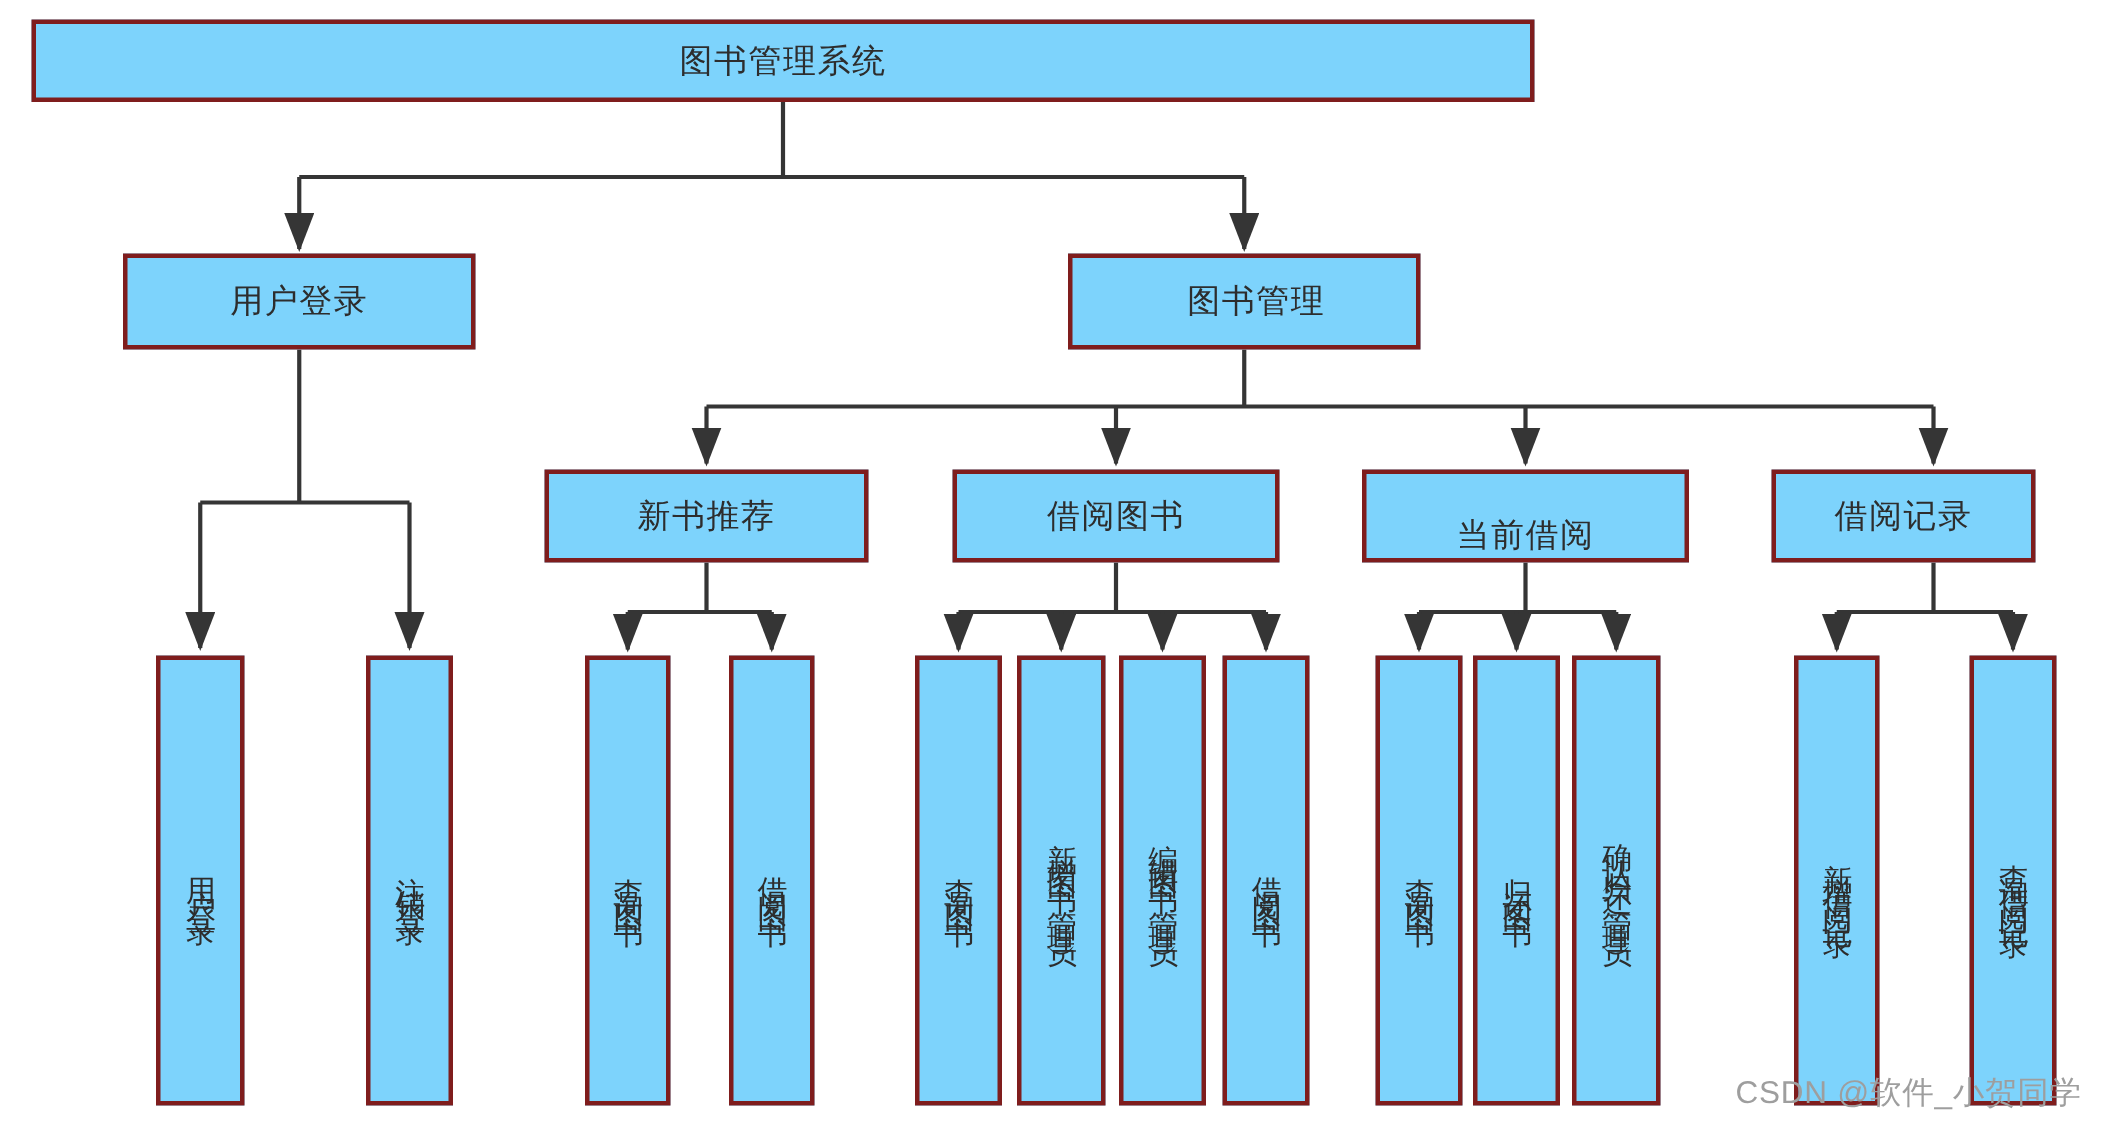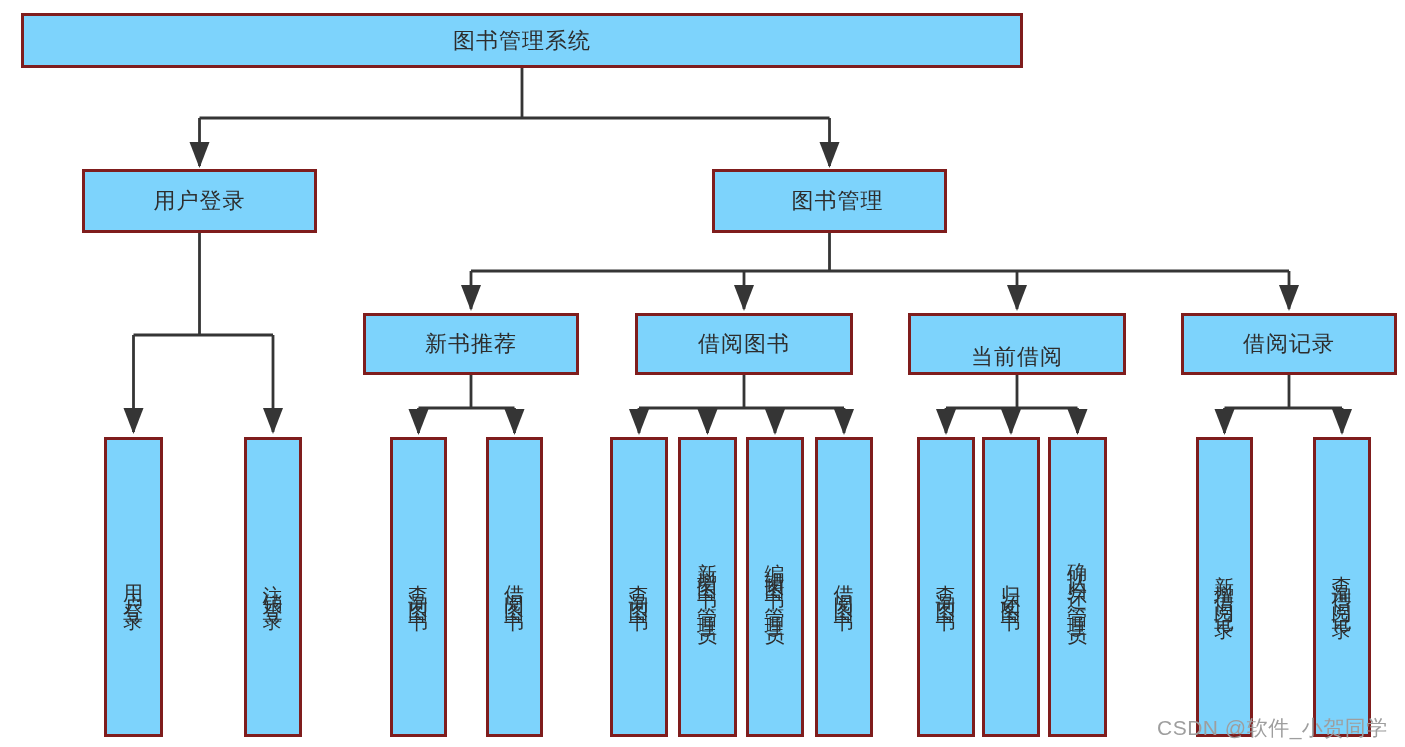--- a/index.html
+++ b/index.html
@@ -134,21 +134,21 @@
 
   <div class="box h" style="left:363px; top:313px; width:216px; height:62px;justify-content:center;">
     <span class="lbl">新书推荐</span>
   </div>
   <div class="box h" style="left:635px; top:313px; width:218px; height:62px;">
     <span class="lbl">借阅图书</span>
   </div>
   <div class="box h" style="left:908px; top:313px; width:218px; height:62px;align-items:flex-end;">
     <span class="lbl">当前借阅</span>
   </div>
-  <div class="box h" style="left:1181px; top:313px; width:216px; height:62px;">
+  <div class="box h" style="left:1181px; top:313px; width:176px; height:62px;">
     <span class="lbl">借阅记录</span>
   </div>
 
   <div class="box v" style="left:104px; top:437px; width:59px; height:300px;">
     <span class="lbl">用户登录</span>
   </div>
   <div class="box v" style="left:244px; top:437px; width:58px; height:300px;">
     <span class="lbl">注销登录</span>
   </div>
 

